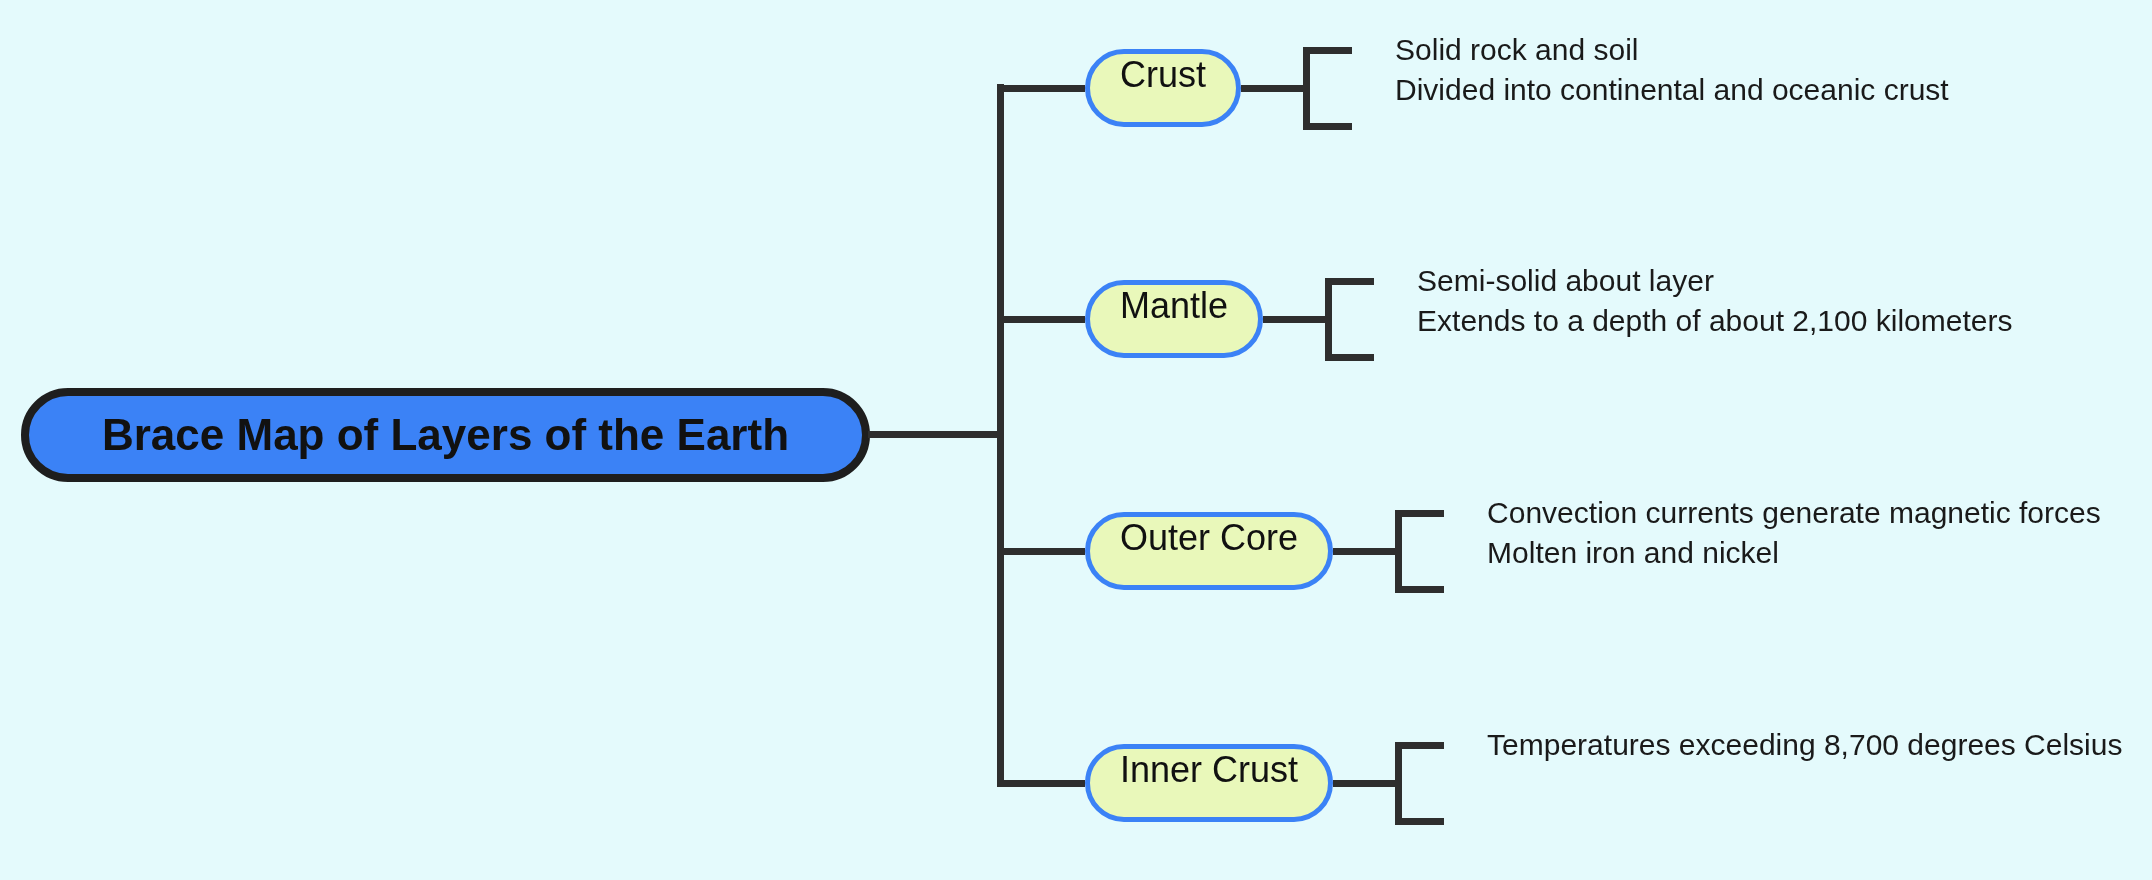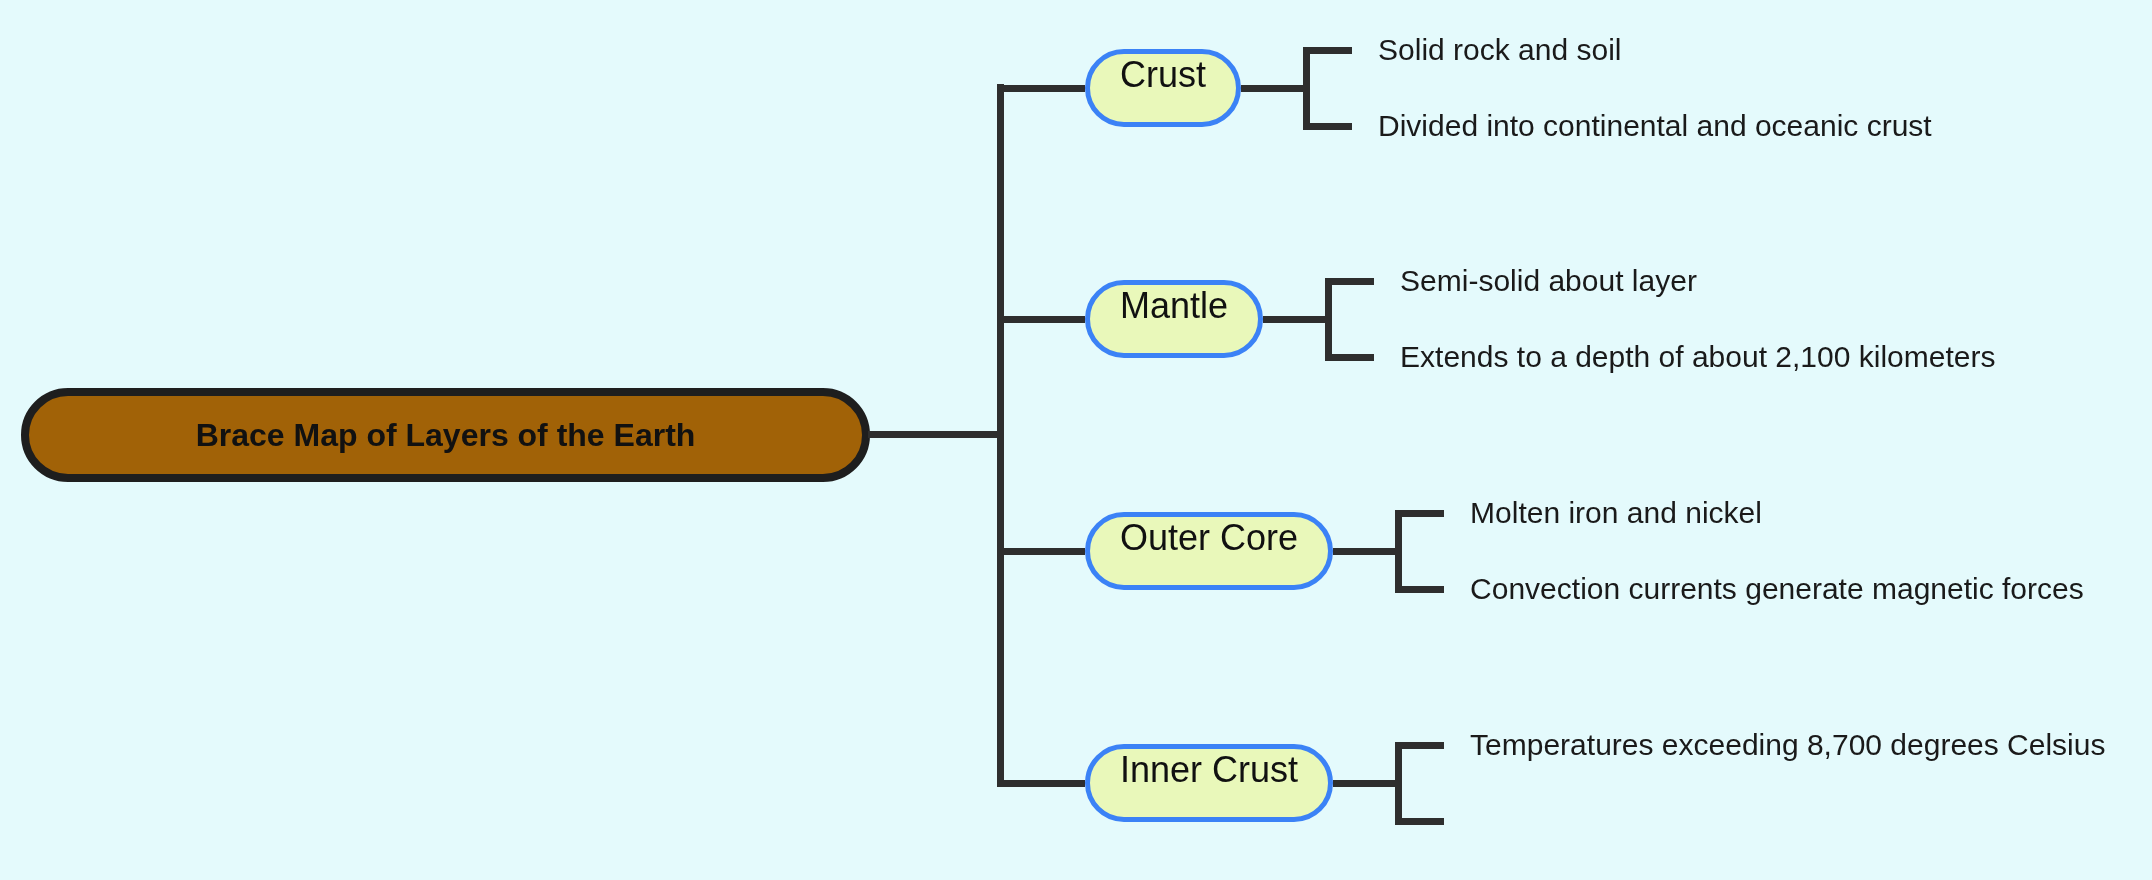--- a/index.html
+++ b/index.html
@@ -16,27 +16,27 @@
   }
 
   
   .root-node {
     position: absolute;
     left: 21px;
     top: 388px;
     height: 94px;
     width: 849px;
     box-sizing: border-box;
-    background: #a16207;
+    background: #3b82f6;
     border: 8px solid #1e1e1e;
     border-radius: 48px;
     display: flex;
     align-items: center;
     justify-content: center;
-    font-size: 32px;
+    font-size: 44px;
     font-weight: bold;
     color: #111111;
     white-space: nowrap;
   }
 
   
   .hline, .vline { position: absolute; background: #2e2e2e; }
   .root-connector { left: 868px; top: 431px; width: 136px; height: 7px; }
   .spine          { left: 997px; top: 84px;  width: 7px;   height: 703px; }
 
@@ -86,26 +86,24 @@
     left: 0;
     width: 42px;
     height: 7px;
     background: #2e2e2e;
   }
   .bracket::before { top: 0; }
   .bracket::after  { bottom: 0; }
 
   .leaves {
     flex: none;
-    margin-left: 33px;
+    margin-left: 50px;
     height: 116px;
     display: flex;
     flex-direction: column;
-    justify-content: space-between;
-    gap: 9px;
   }
   .leaf {
     font-size: 30px;
     line-height: 40px;
     color: #1a1a1a;
     white-space: nowrap;
   }
 </style>
 </head>
 <body>
@@ -146,22 +144,22 @@
   </div>
 
   <div class="branch branch-outer-core">
     <div class="stem"></div>
     <div class="pill">
       <span>Outer Core</span>
     </div>
     <div class="stem stem-right"></div>
     <div class="bracket"></div>
     <div class="leaves">
+      <div class="leaf">Convection currents generate magnetic forces</div>
       <div class="leaf">Molten iron and nickel</div>
-      <div class="leaf">Convection currents generate magnetic forces</div>
     </div>
   </div>
 
   <div class="branch branch-inner-core">
     <div class="stem"></div>
     <div class="pill">
       <span>Inner Crust</span>
     </div>
     <div class="stem stem-right"></div>
     <div class="bracket"></div>

